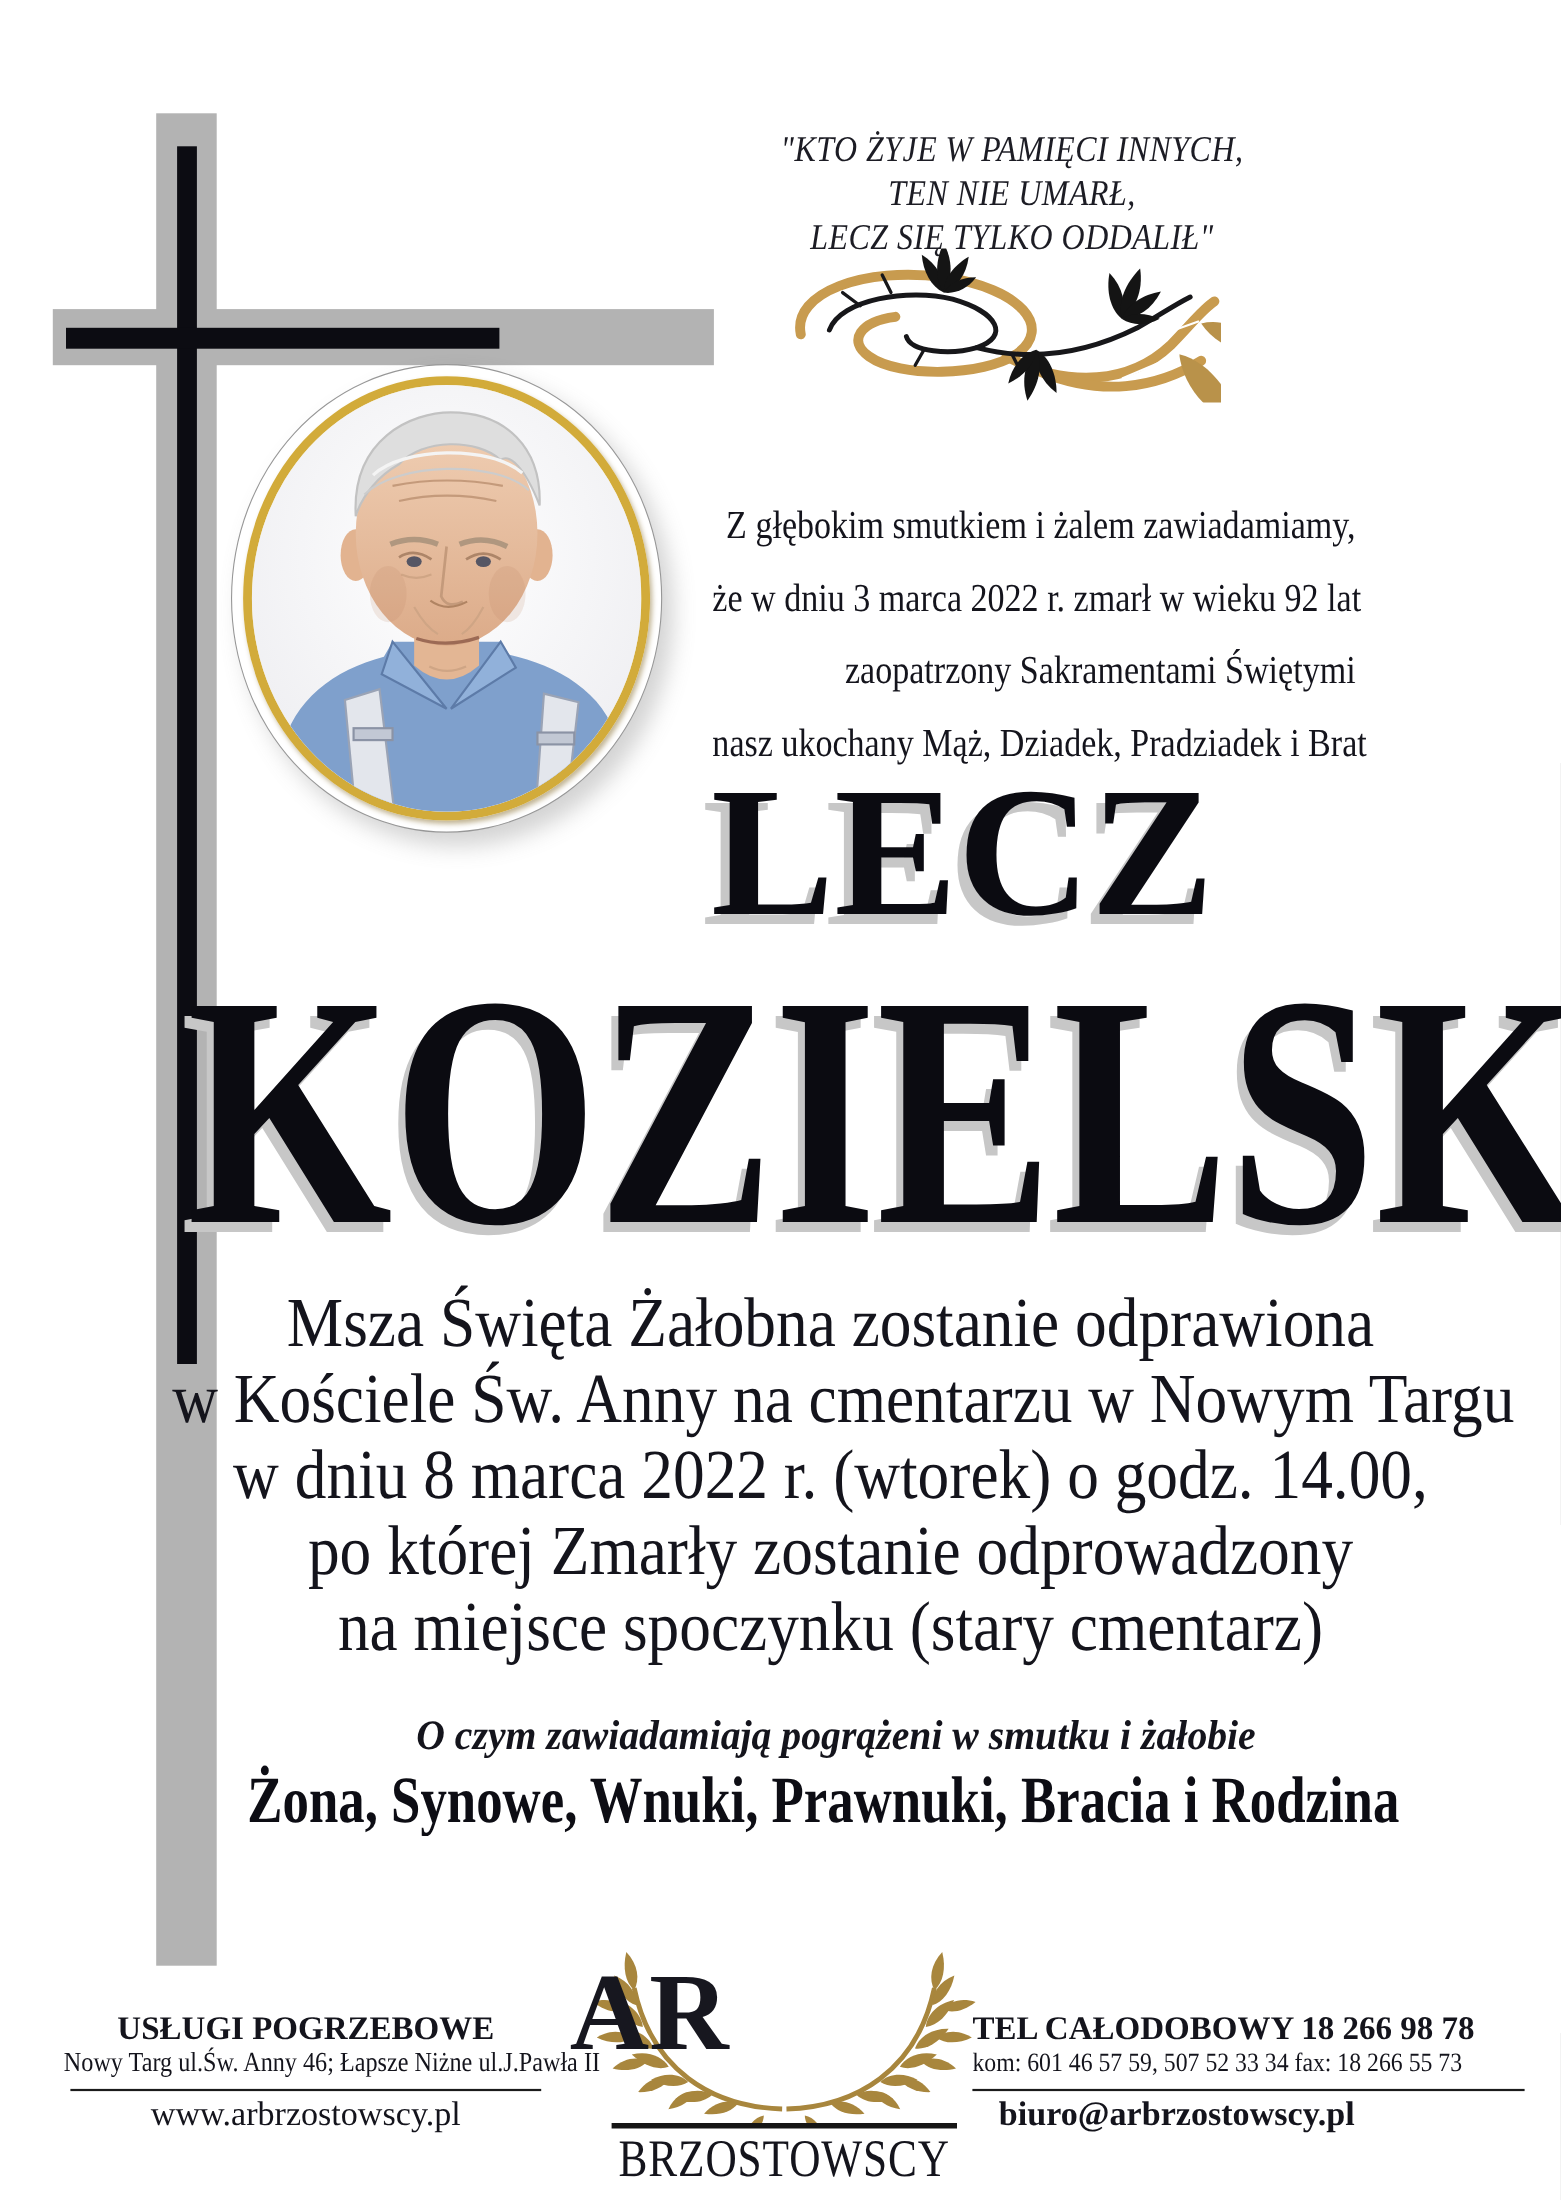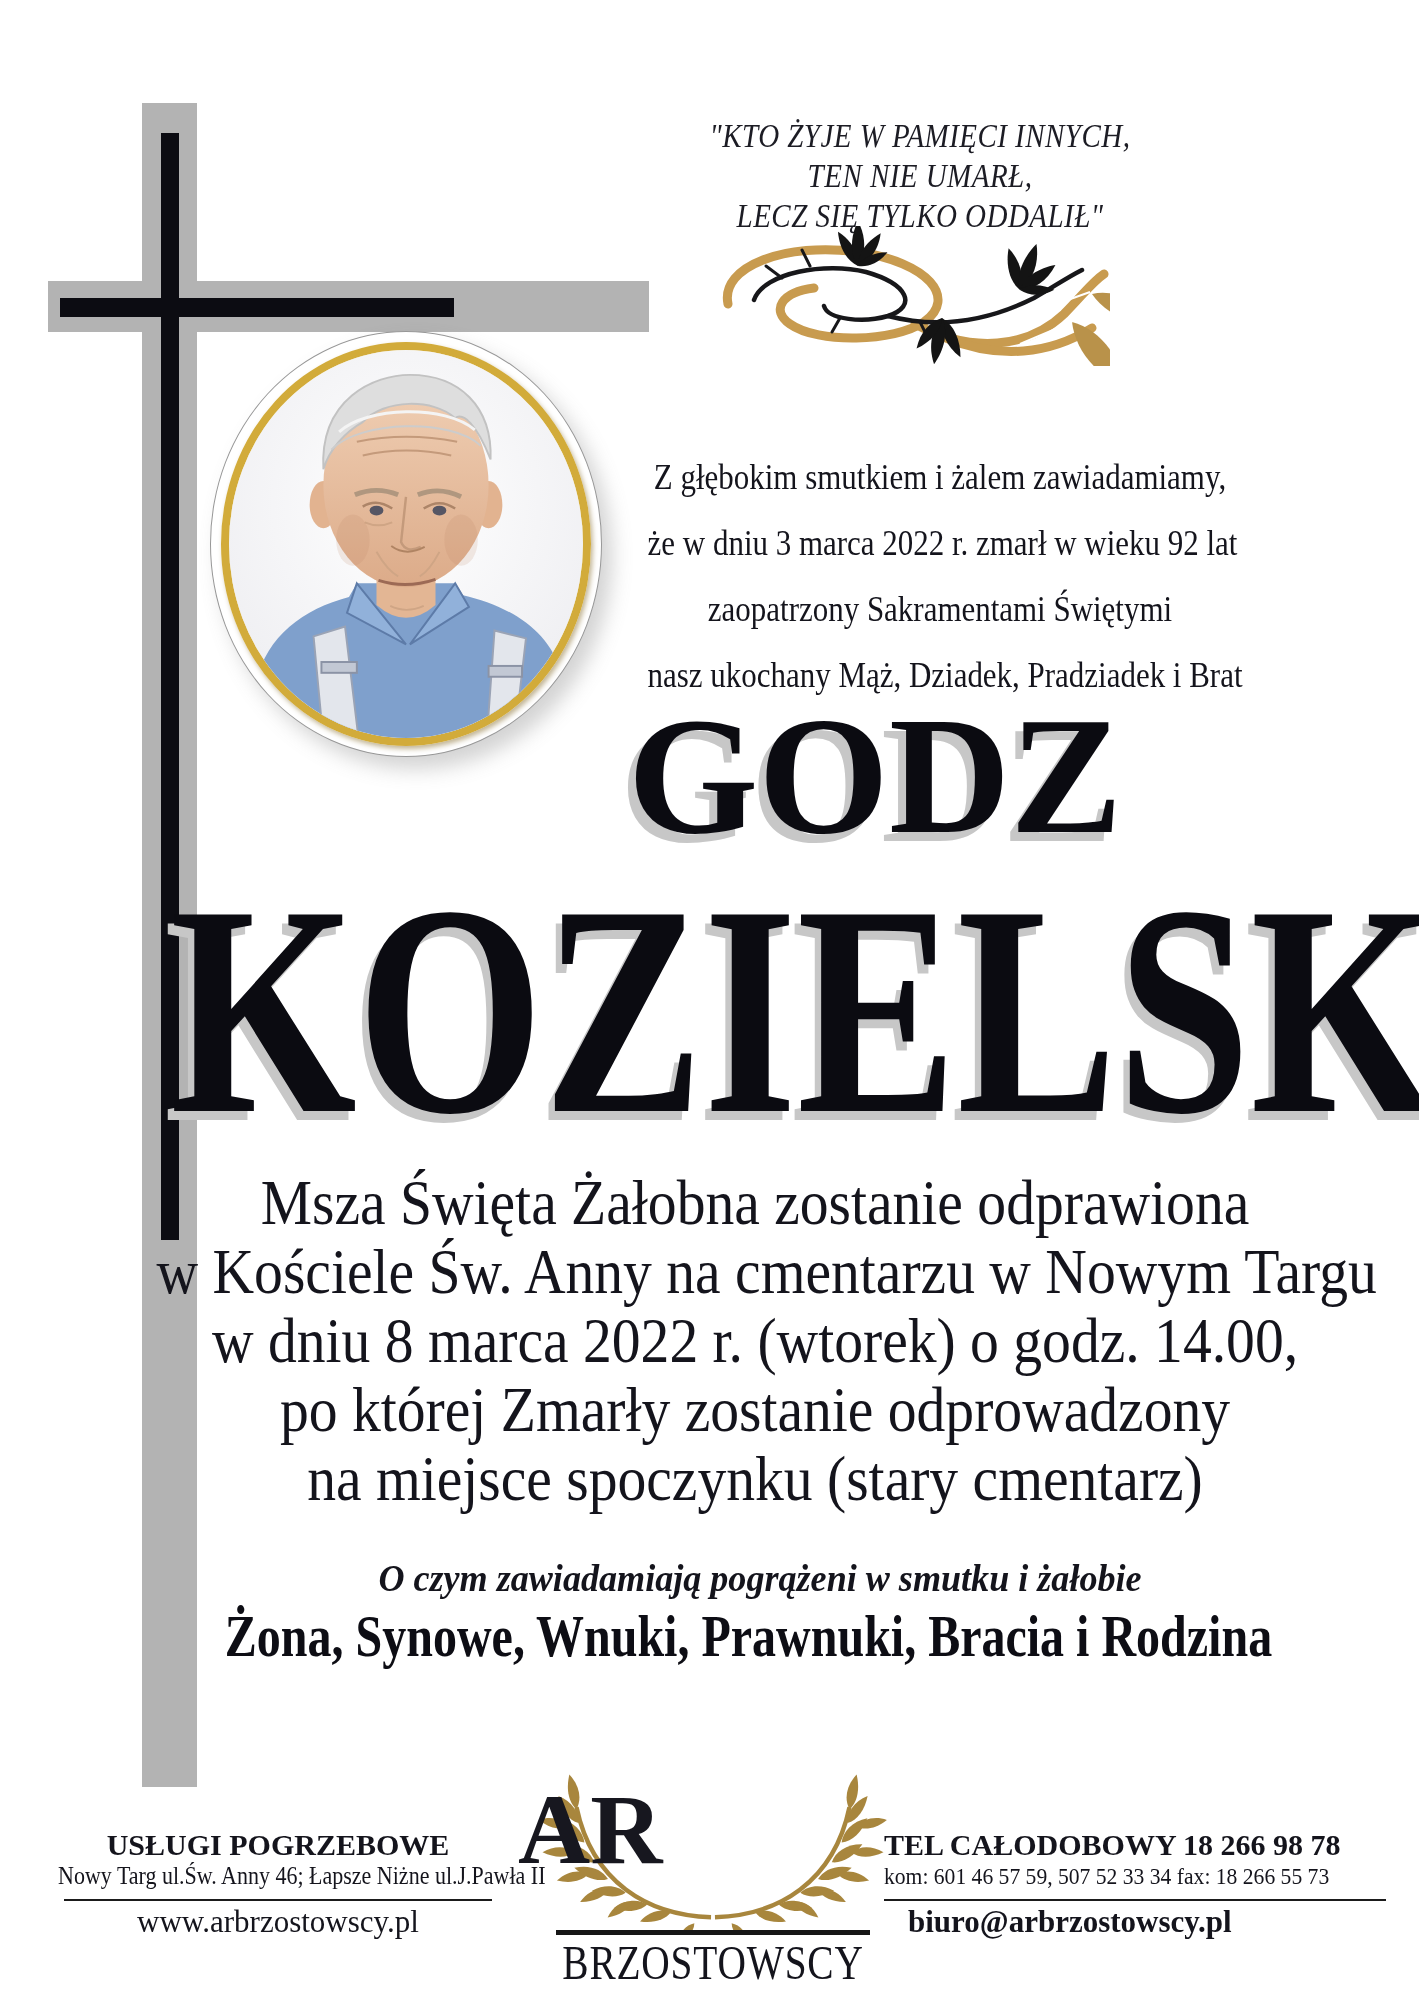--- a/index.html
+++ b/index.html
@@ -26,21 +26,21 @@
 
   
   #photo{left:210px;top:331px;width:392px;height:426px;background:#fff;border:1px solid #979797;
          border-radius:50%;padding:10px;box-sizing:border-box;
          box-shadow:10px 12px 20px rgba(110,110,110,.30);}
   #photo-gold{width:100%;height:100%;border-radius:50%;border:8px solid #d2ab3a;box-sizing:border-box;
          box-shadow:inset 0 0 0 2px #f2dd8c,2px 3px 5px rgba(120,90,20,.45);overflow:hidden;}
   #photo-gold svg{display:block;width:100%;height:100%;}
 
   
-  #announce{left:600px;top:444px;width:680px;text-align:center;font-size:36px;line-height:66px;}
+  #announce{left:600px;top:444px;width:680px;text-align:right;font-size:36px;line-height:66px;}
   #announce div{transform:scaleX(.86);white-space:nowrap;}
 
   
   .bigname{font-weight:bold;color:#0b0b11;text-align:center;white-space:nowrap;
            text-shadow:-8px 9px 0 #c7c7c7;}
   #firstname{left:610px;top:690px;width:530px;font-size:168px;line-height:170px;}
   #lastname{left:0;top:860px;width:1419px;font-size:300px;line-height:300px;}
   #lastname span{display:inline-block;transform:scaleX(.80);}
 
   
@@ -190,21 +190,21 @@
     </div>
   </div>
 
   <div class="abs" id="announce">
     <div>Z głębokim smutkiem i żalem zawiadamiamy,</div>
     <div>że w dniu 3 marca 2022 r. zmarł w wieku 92 lat</div>
     <div>zaopatrzony Sakramentami Świętymi</div>
     <div>nasz ukochany Mąż, Dziadek, Pradziadek i Brat</div>
   </div>
 
-  <div class="abs bigname" id="firstname">GODZ</div>
+  <div class="abs bigname" id="firstname">LECZ</div>
   <div class="abs bigname" id="lastname">
     <span>KOZIELSKI</span>
   </div>
 
   <div class="abs" id="funeral">
     <div>Msza Święta Żałobna zostanie odprawiona</div>
     <div>w Kościele Św. Anny na cmentarzu w Nowym Targu</div>
     <div>w dniu 8 marca 2022 r. (wtorek) o godz. 14.00,</div>
     <div>po której Zmarły zostanie odprowadzony</div>
     <div>na miejsce spoczynku (stary cmentarz)</div>

